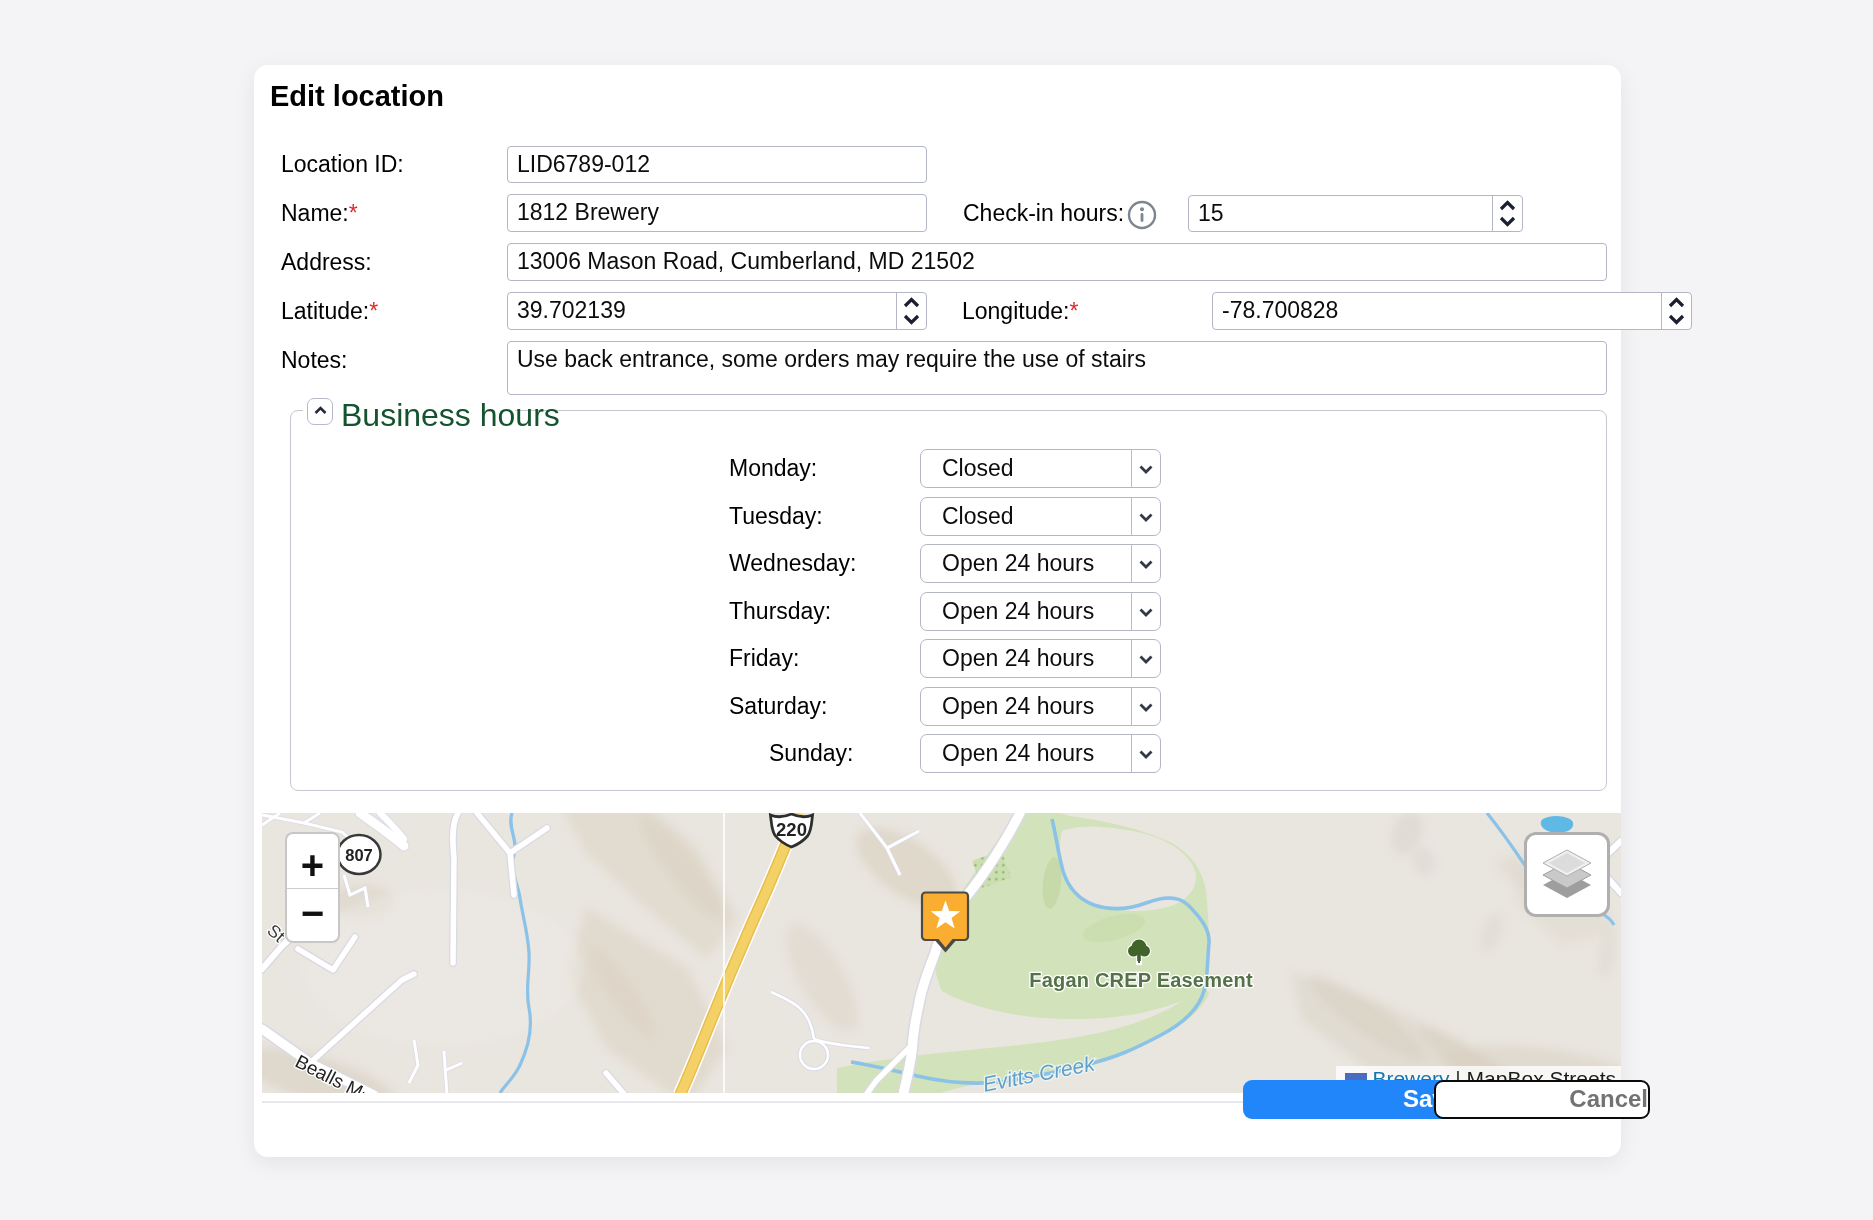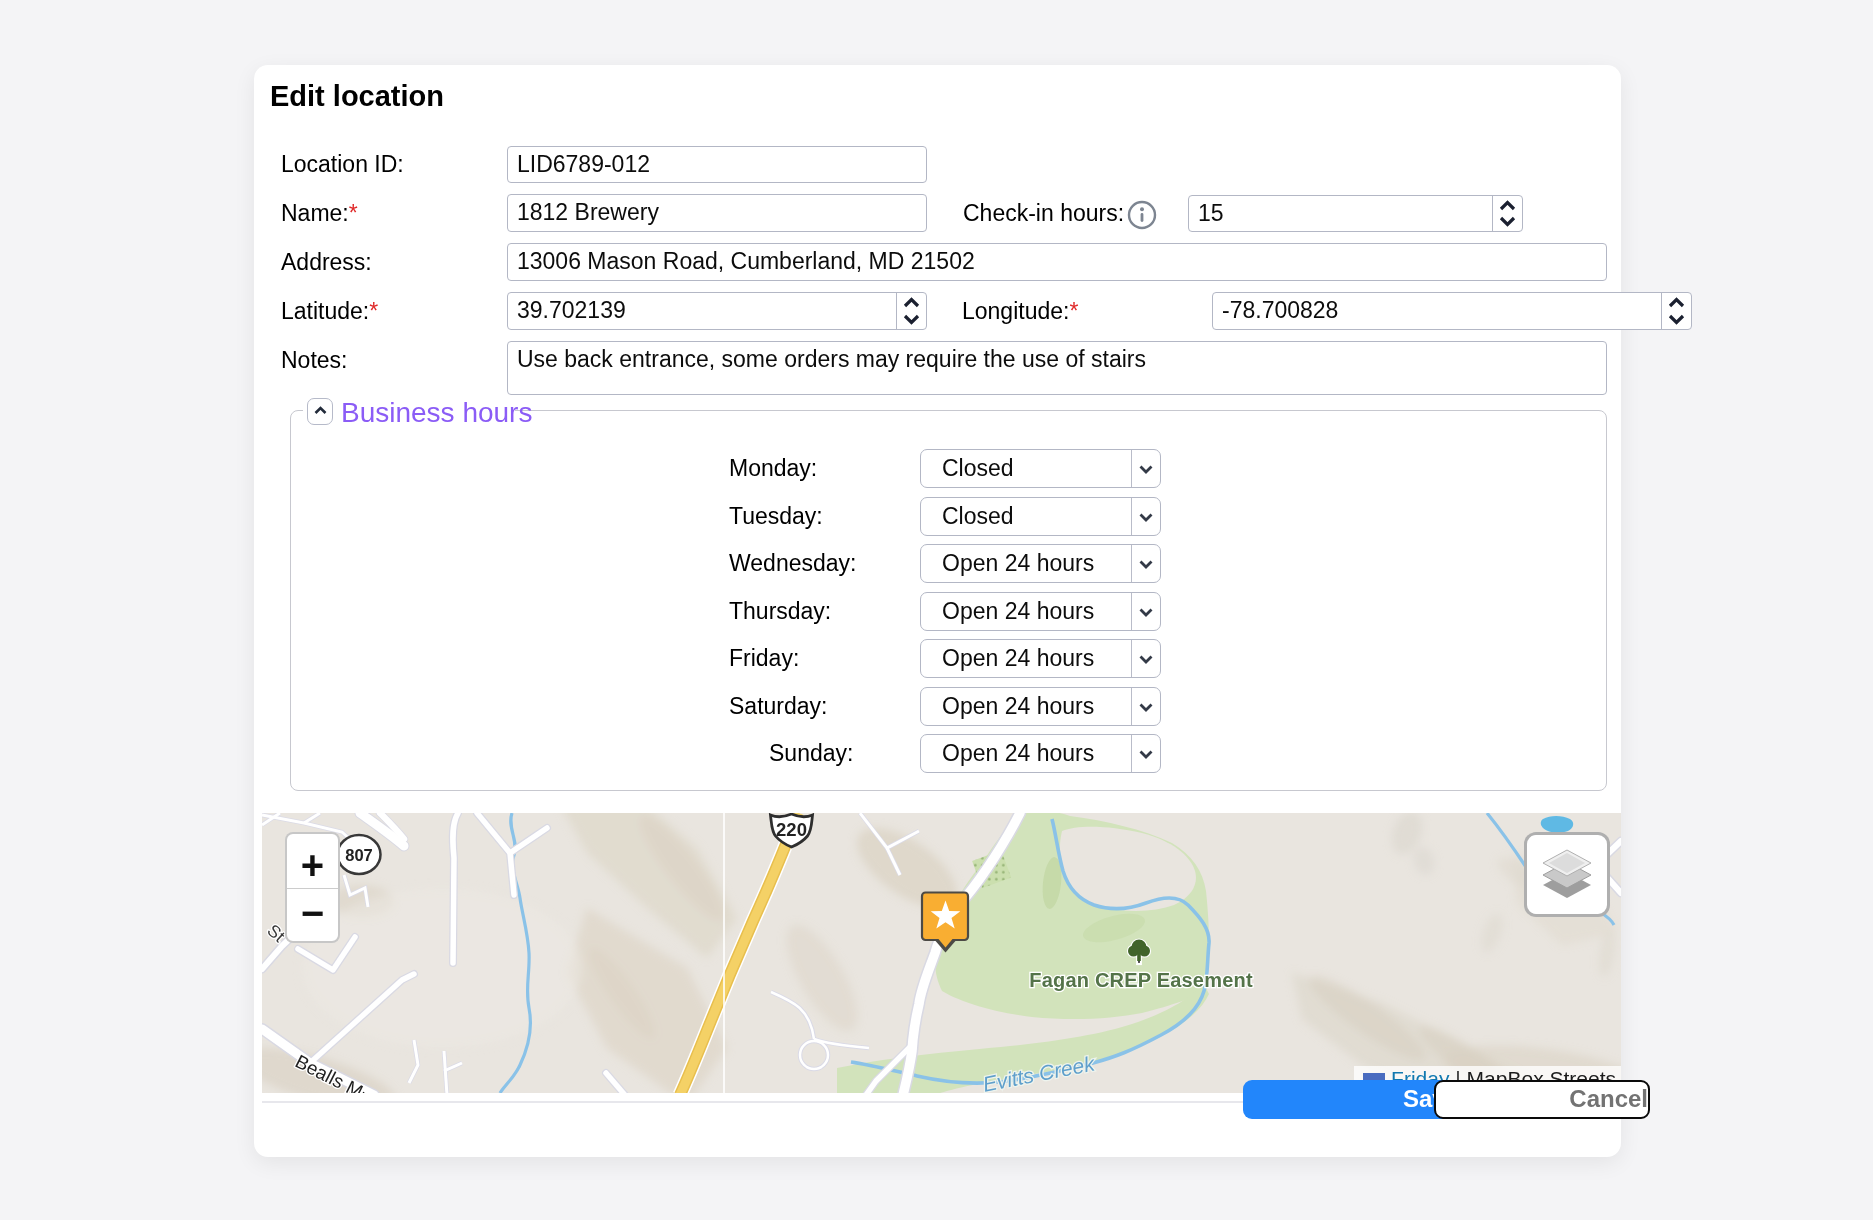--- a/index.html
+++ b/index.html
@@ -72,21 +72,21 @@
 <div class="lbl" style="left:281px; top:347px;">Notes:</div>
 <div class="inp" style="left:507px; top:341px; width:1100px; height:54px; line-height:35px;">Use back entrance, some orders may require the use of stairs</div>
 
 <div class="abs" style="left:290px; top:410px; width:1317px; height:381px; border:1.5px solid #c7c8cf; border-radius:8px;"></div>
 <div class="abs" style="left:303px; top:403px; width:212px; height:14px; background:#fff;"></div>
 <div class="abs" style="left:307px; top:398px; width:26px; height:27px; background:#fff; border:1.5px solid #b6bac9; border-radius:7px;">
     <svg style="position:absolute;left:5.5px;top:7px;" width="13" height="9" viewBox="0 0 13 9">
       <path d="M1.5 7 L6.5 2 L11.5 7" fill="none" stroke="#222b3a" stroke-width="2.6"></path>
     </svg>
   </div>
-<div class="abs" style="left:341px; top:397px; font-size:28px; color:#8b5cf6;">Business hours</div>
+<div class="abs" style="left:341px; top:397px; font-size:32px; color:#14532d;">Business hours</div>
 
 <div class="lbl" style="left:729px; top:455px;">Monday:</div>
 <div class="sel" style="left:920px; top:449px; width:241px; height:39px; line-height:36px;">Closed<div class="selarr">
       <svg style="position:absolute;left:6px;top:14px;" width="16" height="11" viewBox="0 0 16 11">
         <path d="M2.5 2.5 L8 8 L13.5 2.5" fill="none" stroke="#333a47" stroke-width="2.8"></path>
       </svg>
     </div></div>
 <div class="lbl" style="left:729px; top:503px;">Tuesday:</div>
 <div class="sel" style="left:920px; top:497px; width:241px; height:39px; line-height:36px;">Closed<div class="selarr">
       <svg style="position:absolute;left:6px;top:14px;" width="16" height="11" viewBox="0 0 16 11">
@@ -299,19 +299,19 @@
     <path d="M26 2 L2 15 L26 28 L50 15 Z" fill="#efefef" stroke="#b0b0b0" stroke-width="1"></path>
     <path d="M26 5 L8 15 L26 25 L44 15 Z" fill="#dcdcdc"></path>
   </svg>
 </div>
 
 <div class="abs" style="right:0; bottom:0; height:27px; background:rgba(255,255,255,0.78); font-size:21px; line-height:26px; padding:0 5px 0 9px; white-space:nowrap;">
   <svg style="vertical-align:-2px;" width="22" height="15" viewBox="0 0 22 15">
         <rect width="22" height="8" fill="#4a6cc0"></rect>
         <rect y="8" width="22" height="7" fill="#f5d020"></rect>
       </svg>
-  <span style="color:#1179b0;"> Friday</span><span style="color:#333;"> | </span><span style="color:#1c1c1c;">MapBox Streets</span>
+  <span style="color:#1179b0;"> Brewery</span><span style="color:#333;"> | </span><span style="color:#1c1c1c;">MapBox Streets</span>
 </div>
 </div>
 
 <div class="abs" style="left:262px; top:1101px; width:1359px; height:1.5px; background:#e7e7ec;"></div>
 <div class="btn" style="left:1243px; background:#2286fb; color:#fff;">Save</div>
 <div class="btn" style="left:1434px; background:#fff; border:2.5px solid #0a0a0a; color:#737373; line-height:33px;">Cancel</div>
 
 </body></html>

